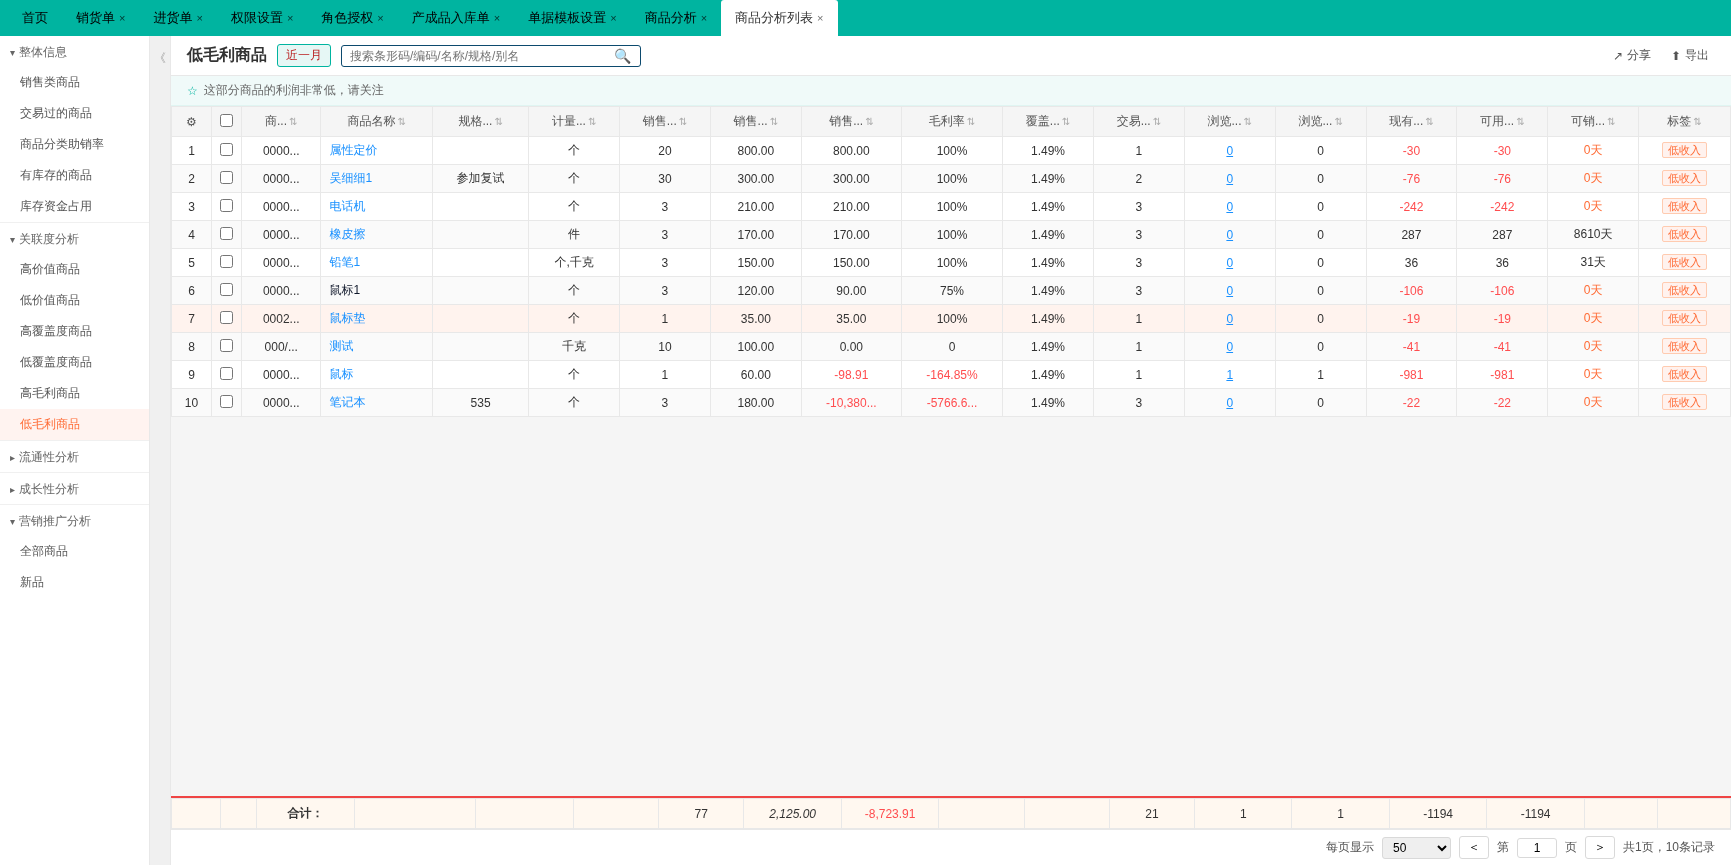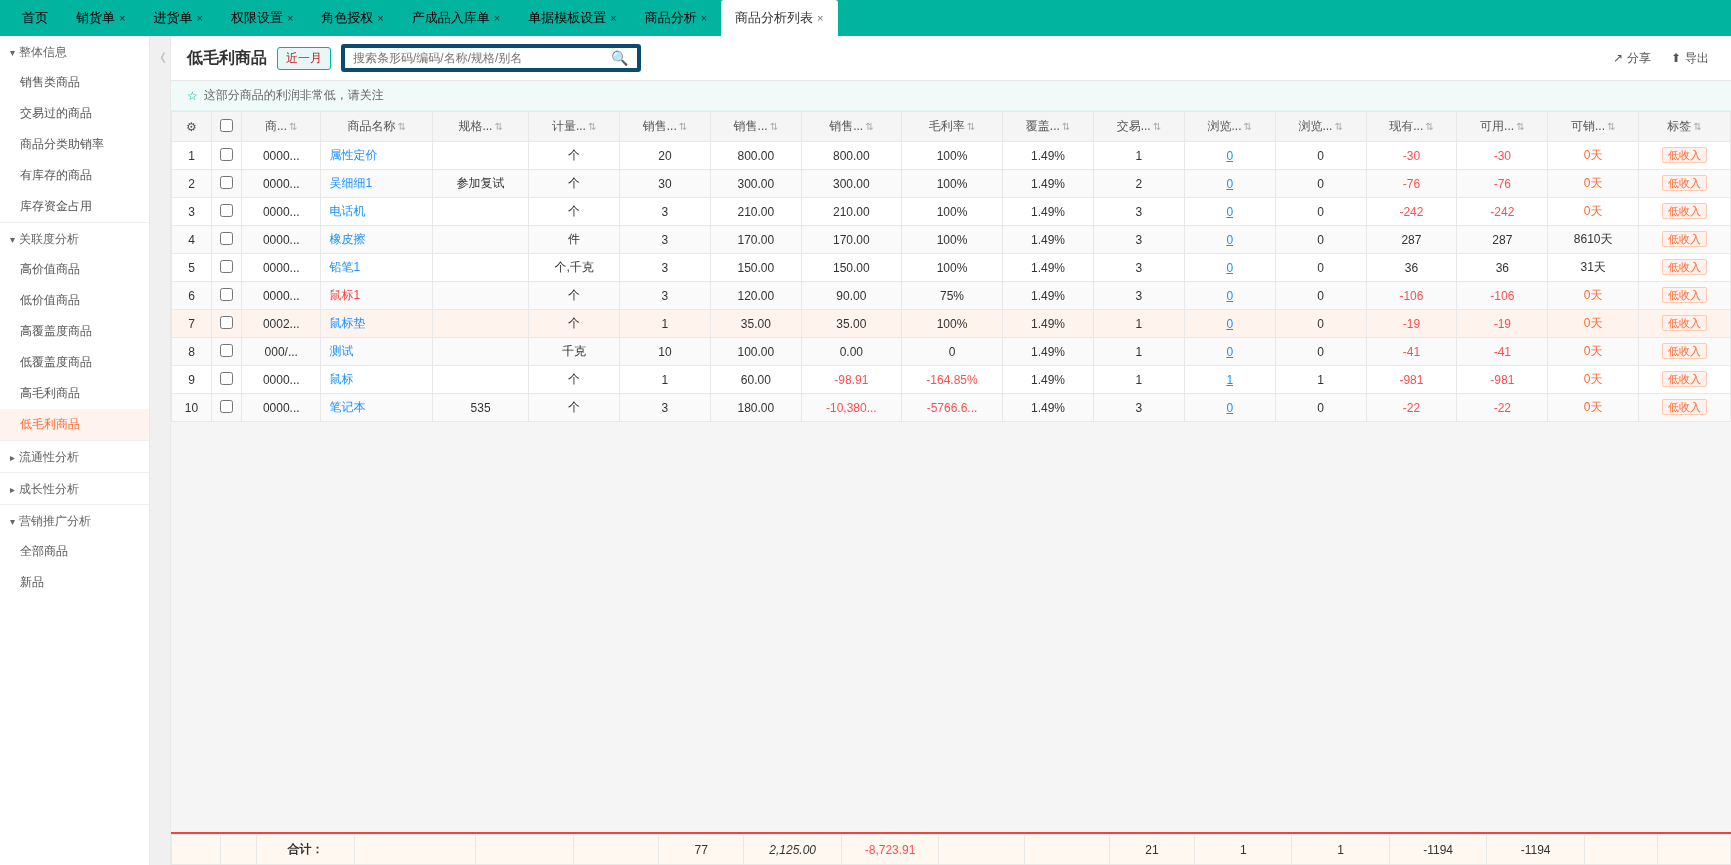--- a/index.html
+++ b/index.html
@@ -23,21 +23,21 @@
     .sidebar-item.active { background: #fff3f0; color: #ff6b35; }
     .sidebar-divider { height: 1px; background: #f0f0f0; }
     
     
     .content { flex: 1; display: flex; flex-direction: column; overflow: hidden; background: #f5f5f5; }
     
     
     .page-header { background: #fff; padding: 8px 16px; display: flex; align-items: center; gap: 10px; border-bottom: 1px solid #e8e8e8; }
     .page-title { font-size: 16px; font-weight: bold; color: #333; }
     .time-filter-btn { background: #e6f7f5; color: #b91c1c; border: 1px solid #00b4a0; border-radius: 3px; padding: 2px 8px; font-size: 12px; cursor: pointer; }
-    .search-box { display: flex; align-items: center; border: 4px solid #0c4a6e; border-radius: 3px; padding: 2px 8px; background: #fff; flex: 1; max-width: 300px; }
+    .search-box { display: flex; align-items: center; border: 1px solid #0c4a6e; border-radius: 3px; padding: 2px 8px; background: #fff; flex: 1; max-width: 300px; }
     .search-box input { border: none; outline: none; font-size: 12px; color: #999; background: transparent; width: 100%; }
     .search-icon { color: #00b4a0; font-size: 14px; cursor: pointer; }
     .header-actions { margin-left: auto; display: flex; gap: 8px; }
     .action-btn { display: flex; align-items: center; gap: 4px; color: #555; cursor: pointer; font-size: 12px; padding: 3px 6px; }
     
     
     .notice-bar { background: #f0faf9; border-bottom: 1px solid #e0f5f2; padding: 6px 16px; display: flex; align-items: center; gap: 6px; color: #666; font-size: 12px; }
     .notice-icon { color: #00b4a0; }
     
     
@@ -374,21 +374,21 @@
       <td>0</td>
       <td style="">36</td>
       <td style="">36</td>
       <td style="">31天</td>
       <td><span class="tag-low">低收入</span></td>
     </tr>
             <tr>
       <td>6</td>
       <td><input type="checkbox" style=""></td>
       <td>0000...</td>
-      <td style="text-align:left; color:#ef4444; cursor:pointer;">鼠标1</td>
+      <td style="text-align:left; color:#0f172a; cursor:pointer;">鼠标1</td>
       <td></td>
       <td>个</td>
       <td>3</td>
       <td>120.00</td>
       <td style="">90.00</td>
       <td style="">75%</td>
       <td>1.49%</td>
       <td>3</td>
       <td style="color:#1890ff; cursor:pointer; text-decoration:underline;">0</td>
       <td>0</td>
@@ -501,15 +501,29 @@
           <td style="width:80px;">1</td>
           <td style="width:80px;">-1194</td>
           <td style="width:80px;">-1194</td>
           <td style="width:60px;"></td>
           <td style="width:60px;"></td>
         </tr>
       </tbody>
         </table>
     </div>
 
+    <div class="page-footer">
+      <span>每页显示</span>
+      <select class="page-size-select">
+        <option>50</option>
+        <option>100</option>
+        <option>200</option>
+      </select>
+      <button class="page-btn">＜</button>
+      <span>第</span>
+      <input type="text" class="page-input" value="1" style="">
+      <span>页</span>
+      <button class="page-btn">＞</button>
+      <span>共1页，10条记录</span>
+    </div>
   </div>
 
 </div>
 
 </body></html>

